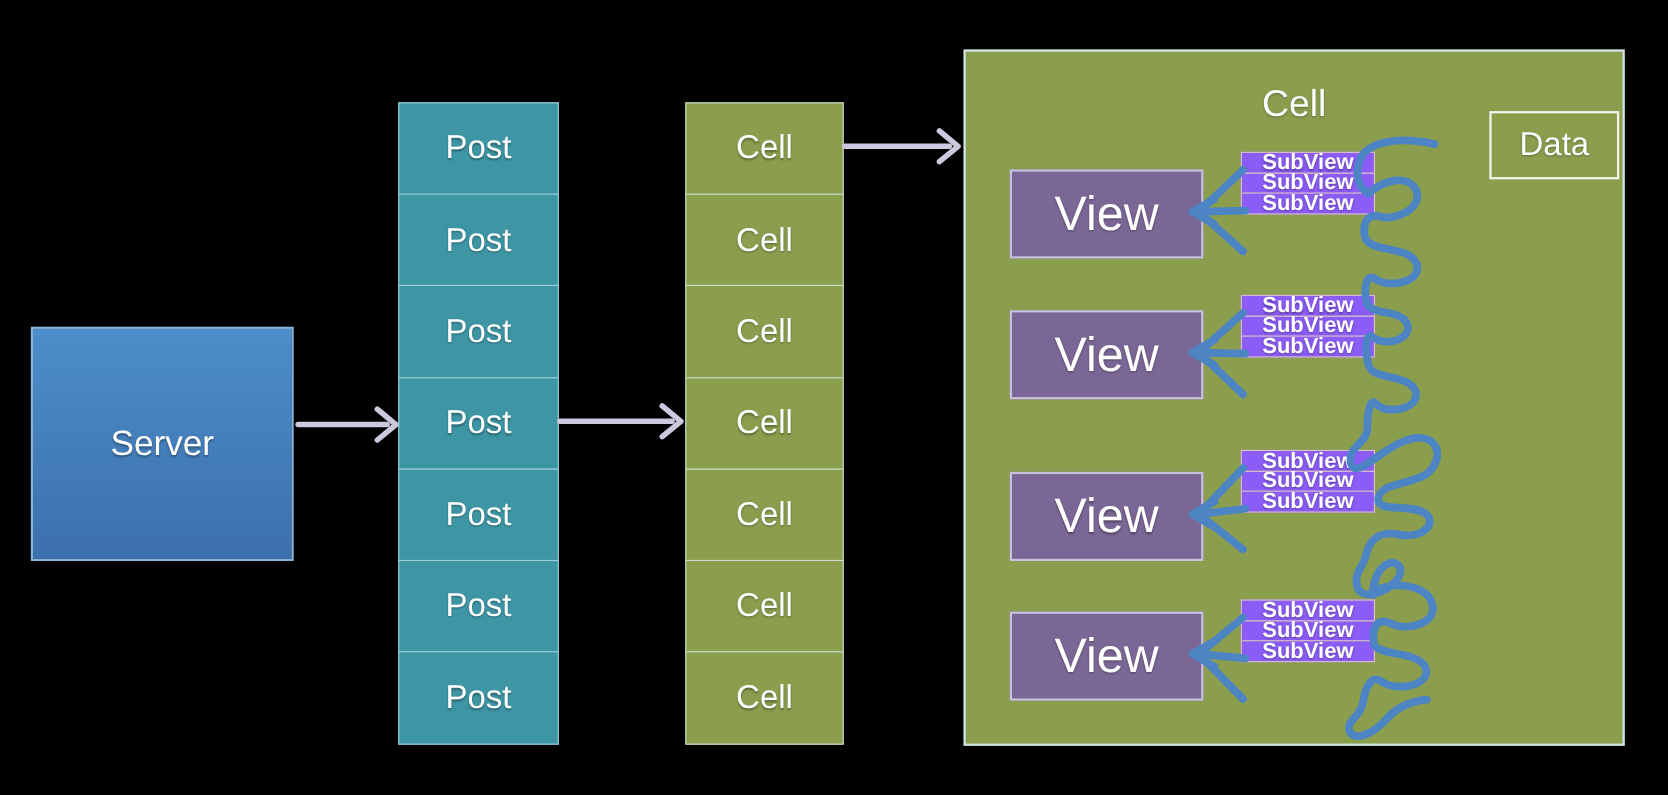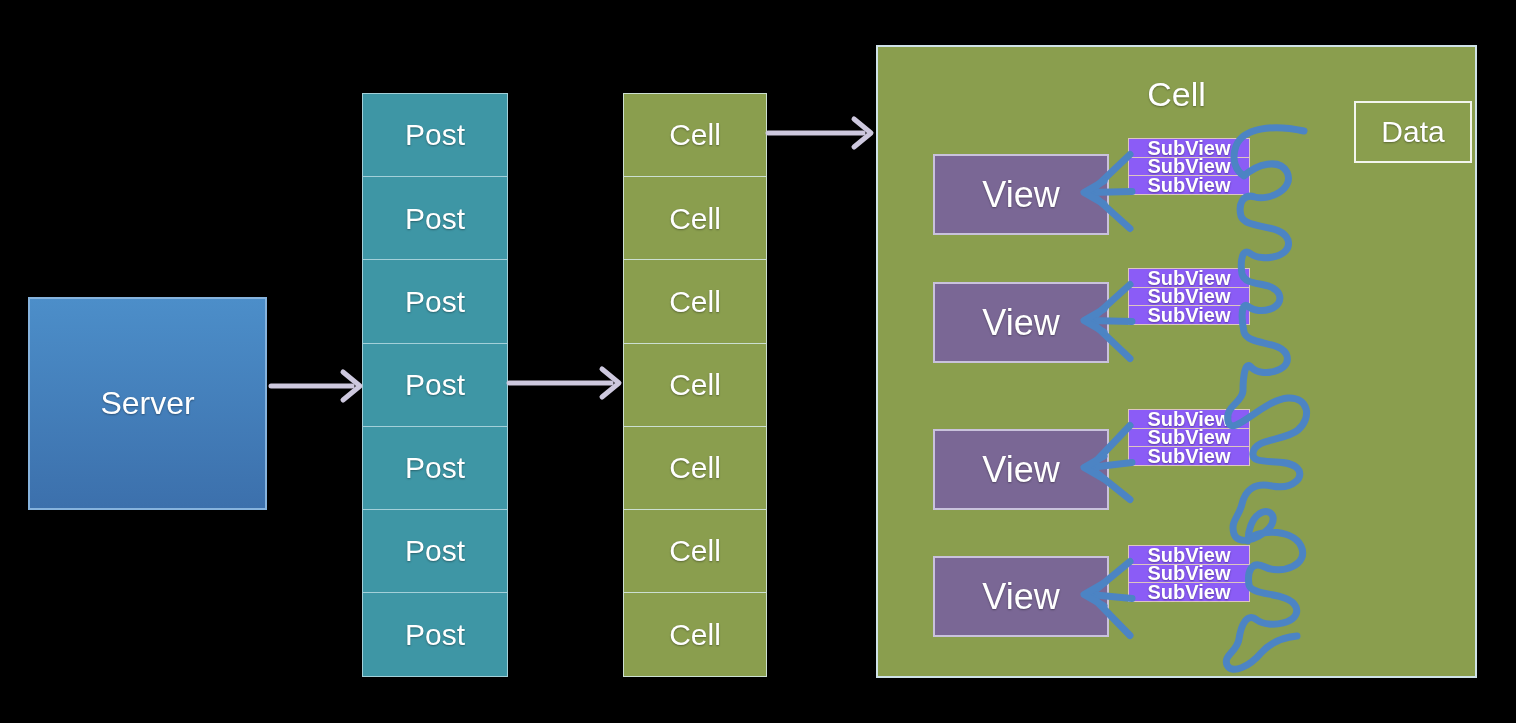--- a/index.html
+++ b/index.html
@@ -62,26 +62,26 @@
   }
   .data-box {
     position: absolute; left: 428px; top: 54px;
     width: 118px; height: 62px;
     border: 2px solid #f3f5ee;
     display: flex; align-items: center; justify-content: center;
     font-size: 30px;
     margin-left: 48px;
   }
   .view-box {
-    position: absolute; left: 55px;
+    position: absolute; left: 40px;
     width: 176px; height: 81px;
     background: #7a6795;
     border: 2px solid #c9c2dc;
     display: flex; align-items: center; justify-content: center;
-    font-size: 36px;
+    font-size: 44px;
   }
   .view-1 { top: 107px; }
   .view-2 { top: 235px; }
   .view-3 { top: 382px; }
   .view-4 { top: 509px; }
 
   .subgroup {
     position: absolute; left: 250px;
     width: 122px;
     display: flex; flex-direction: column;

